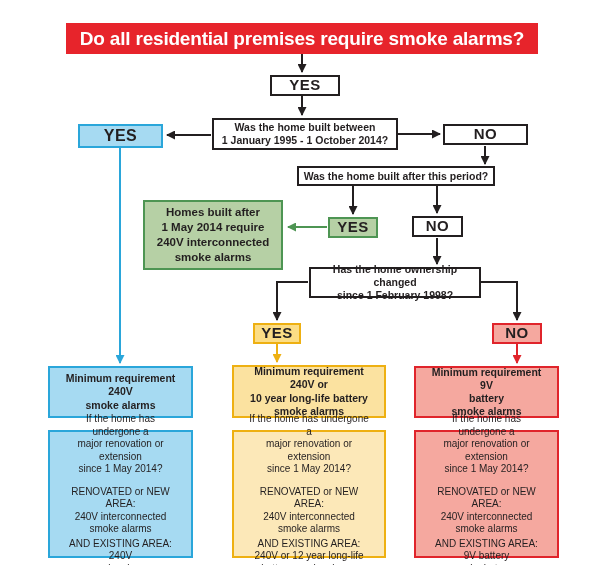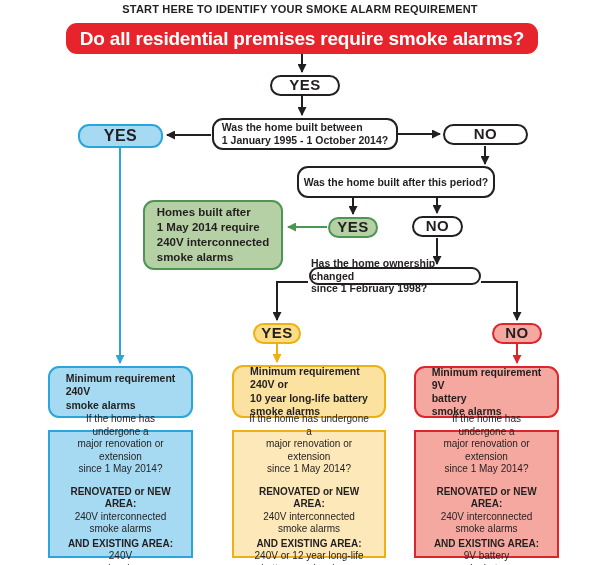--- a/index.html
+++ b/index.html
@@ -4,21 +4,21 @@
 <style>
   html,body { margin:0; padding:0; background:#ffffff; }
   .stage {
     position:relative; width:600px; height:565px; background:#ffffff;
     font-family:"Liberation Sans", sans-serif; color:#231f20; overflow:hidden;
   }
   .abs { position:absolute; box-sizing:border-box; }
   .box {
     position:absolute; box-sizing:border-box;
     display:flex; align-items:center; justify-content:center;
-    text-align:left; font-weight:bold; color:#231f20; line-height:1.22;border-radius:11px;
+    text-align:center; font-weight:bold; color:#231f20; line-height:1.22;
   }
   .pre { white-space:pre-line; }
   .page-title {
     left:0; top:3px; width:600px; text-align:center;
     font-size:11px; font-weight:bold; letter-spacing:.2px;
   }
   .banner {
     left:66px; top:23px; width:472px; height:31px; background:#e7242b;
     color:#ffffff; font-size:19px; letter-spacing:-.2px;
   }
@@ -34,21 +34,21 @@
   .q      { font-size:10.5px; }
   .note   { font-size:11.5px; line-height:1.3; }
   .minbox { font-size:10.5px; line-height:1.24; }
   .detail {
     position:absolute; box-sizing:border-box;
     display:flex; flex-direction:column; justify-content:center;
     text-align:center; font-size:10px; line-height:1.25; color:#231f20;
     padding:4px 14px;
   }
   .d-q { margin-bottom:8px; font-weight:normal; }
-  .d-label { font-weight:bold; margin-top:2px; }
+  .d-label { font-weight:normal; margin-top:2px; }
   .d-val { font-weight:normal; }
   svg.wires { position:absolute; left:0; top:0; pointer-events:none; }
 </style>
 </head>
 <body>
 
 <div class="stage">
 
   <svg class="wires" width="600" height="565" viewBox="0 0 600 565">
     <defs>
@@ -77,45 +77,44 @@
     <line x1="437" y1="186" x2="437" y2="213" stroke="#231f20" stroke-width="2" marker-end="url(#m-black)"></line>
     <line x1="327" y1="227" x2="288" y2="227" stroke="#4e9553" stroke-width="2" marker-end="url(#m-green)"></line>
     <line x1="437" y1="238" x2="437" y2="264" stroke="#231f20" stroke-width="2" marker-end="url(#m-black)"></line>
     <polyline points="308,282 277,282 277,320" fill="none" stroke="#231f20" stroke-width="2" marker-end="url(#m-black)"></polyline>
     <polyline points="481,282 517,282 517,320" fill="none" stroke="#231f20" stroke-width="2" marker-end="url(#m-black)"></polyline>
     <line x1="120" y1="148" x2="120" y2="363" stroke="#2aa6da" stroke-width="2" marker-end="url(#m-blue)"></line>
     <line x1="277" y1="344" x2="277" y2="362" stroke="#eeb012" stroke-width="2" marker-end="url(#m-gold)"></line>
     <line x1="517" y1="344" x2="517" y2="363" stroke="#e0242b" stroke-width="2" marker-end="url(#m-red)"></line>
   </svg>
 
-  <div class="abs page-title">START HERE TO IDENTIFY YOUR SMOKE ALARM REQUIREMENT</div>
 
   <div class="box banner">Do all residential premises require smoke alarms?</div>
 
   <div class="box plain lab15" style="left:270px; top:75px; width:70px; height:21px;">YES</div>
 
   <div class="box plain q pre" style="left:212px; top:118px; width:186px; height:32px;">Was the home built between
 1 January 1995 - 1 October 2014?</div>
 
   <div class="box bluebx lab16" style="left:78px; top:124px; width:85px; height:24px;">YES</div>
 
   <div class="box plain lab15" style="left:443px; top:124px; width:85px; height:21px;">NO</div>
 
-  <div class="box plain q" style="left:297px; top:166px; width:198px; height:32px;">Was the home built after this period?</div>
+  <div class="box plain q" style="left:297px; top:166px; width:198px; height:20px;">Was the home built after this period?</div>
 
   <div class="box greenbx note pre" style="left:143px; top:200px; width:140px; height:70px;">Homes built after
 1 May 2014 require
 240V interconnected
 smoke alarms</div>
 
   <div class="box greenbx lab15" style="left:328px; top:217px; width:50px; height:21px;">YES</div>
 
   <div class="box plain lab15" style="left:412px; top:216px; width:51px; height:21px;">NO</div>
 
-  <div class="box plain q pre" style="left:309px; top:267px; width:172px; height:18px;">Has the home ownership changed
+  <div class="box plain q pre" style="left:309px; top:267px; width:172px; height:31px;">Has the home ownership changed
 since 1 February 1998?</div>
 
   <div class="box yellowbx lab15" style="left:253px; top:323px; width:48px; height:21px;">YES</div>
 
   <div class="box redbx lab15" style="left:492px; top:323px; width:50px; height:21px;">NO</div>
 
   <div class="box bluebx minbox pre" style="left:48px; top:366px; width:145px; height:52px;">Minimum requirement
 240V
 smoke alarms</div>
   <div class="box yellowsoft minbox pre" style="left:232px; top:365px; width:154px; height:53px;">Minimum requirement

